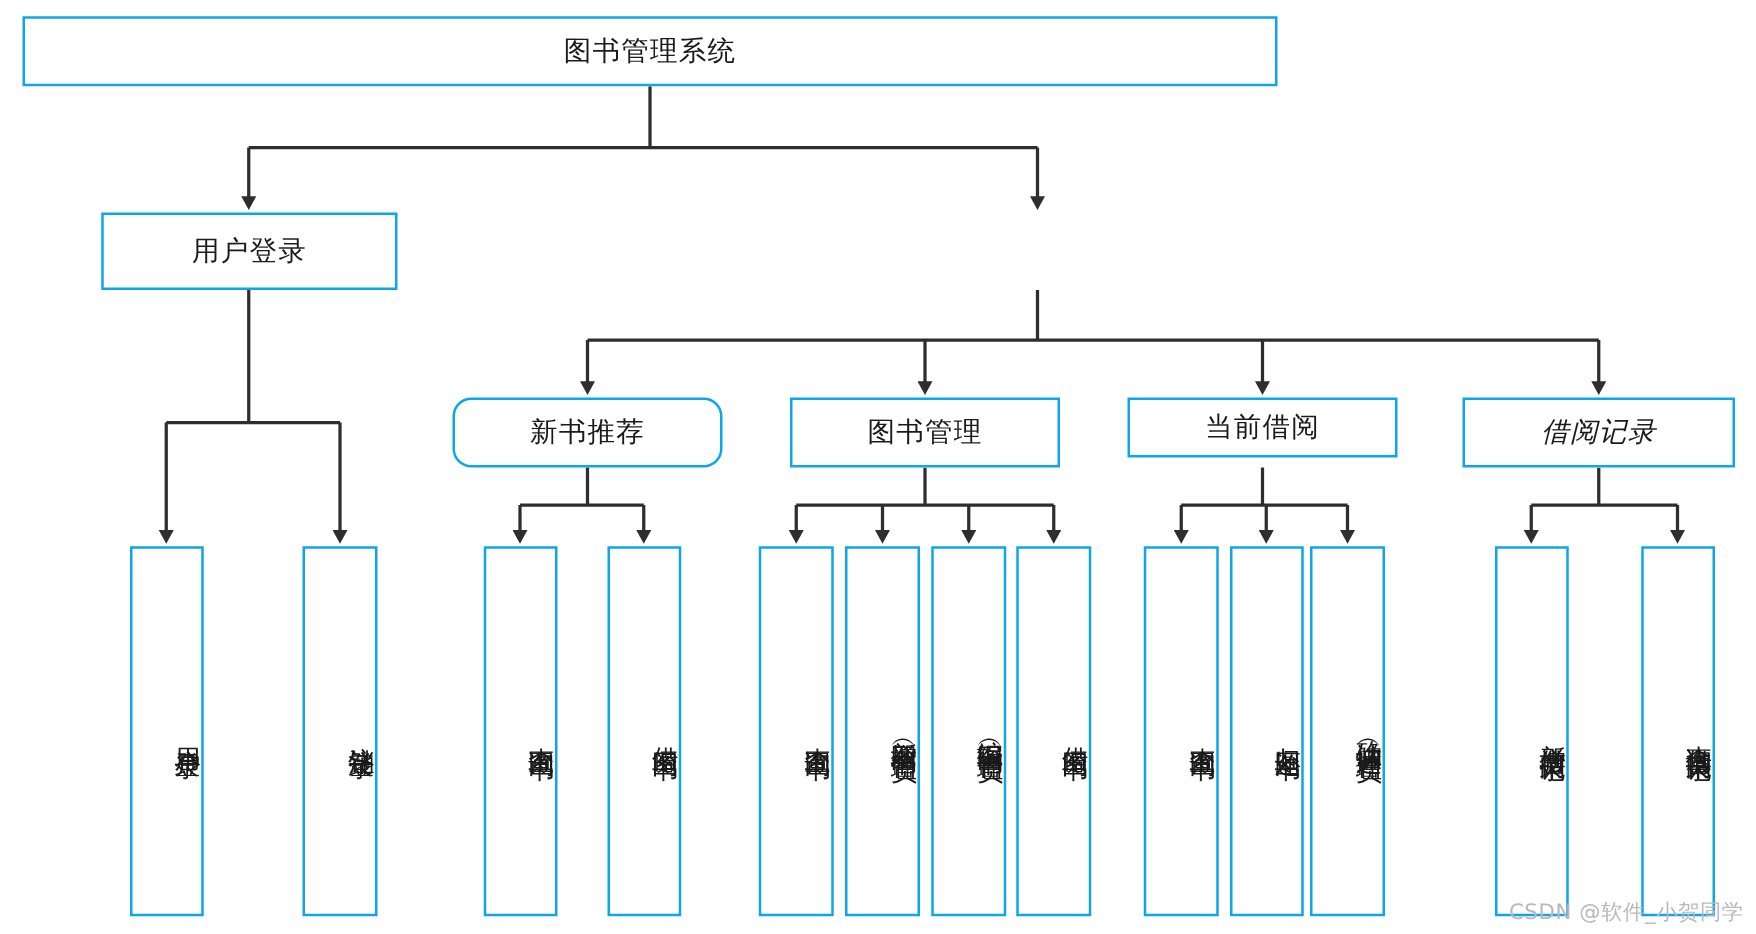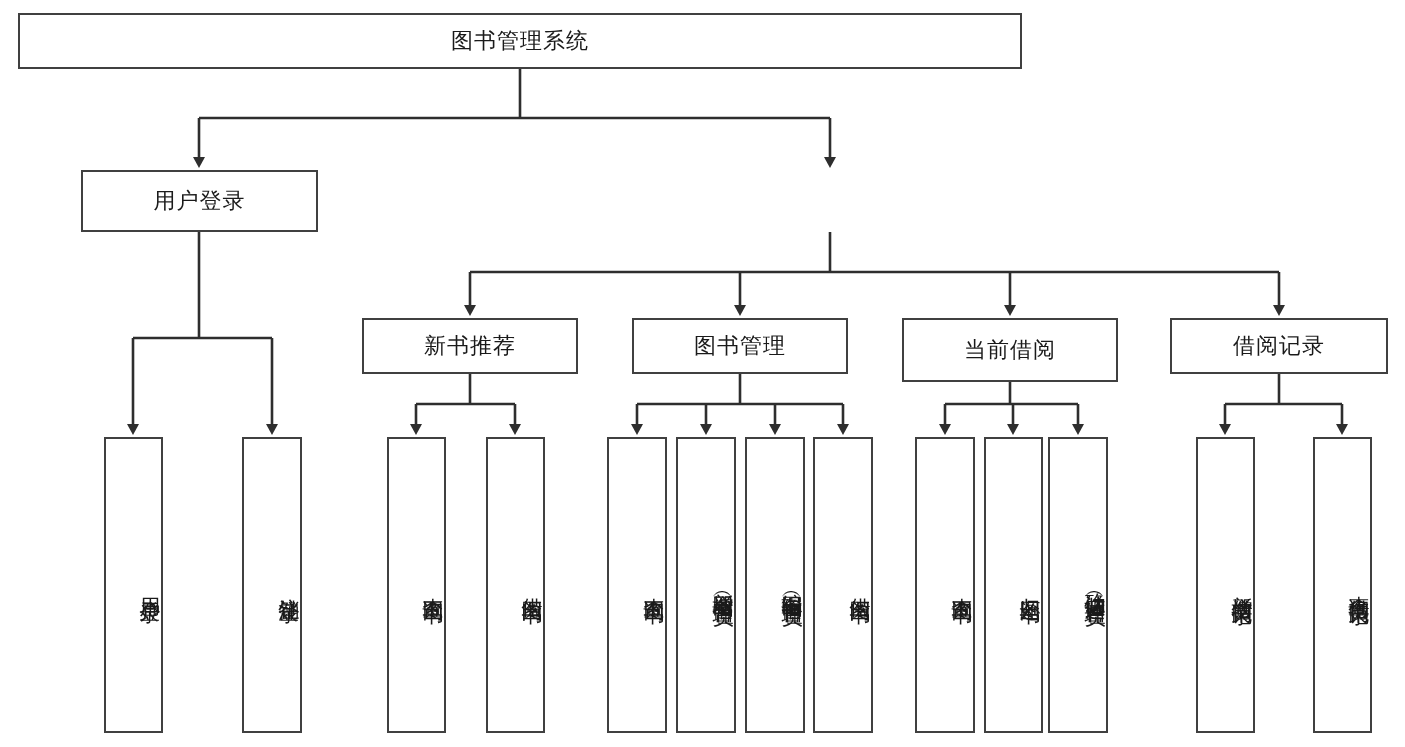--- a/index.html
+++ b/index.html
@@ -1,19 +1,19 @@
 <!DOCTYPE html>
 <html><head>
 <meta charset="utf-8">
 <style>
   html,body{margin:0;padding:0;background:#ffffff;}
   body{font-family:"DejaVu Sans","Liberation Sans",sans-serif;}
   #stage{position:relative;width:1405px;height:747px;background:#ffffff;overflow:hidden;}
   svg#wires{position:absolute;left:0;top:0;width:1405px;height:747px;pointer-events:none;}
-  .node{position:absolute;box-sizing:border-box;border:2px solid #404040;background:#ffffff;
+  .node{position:absolute;box-sizing:border-box;border:2px solid #0ea5e9;background:#ffffff;
         display:flex;align-items:center;justify-content:center;color:#1a1a1a;}
   .node.h{font-size:22px;letter-spacing:1px;white-space:nowrap;}
   .node.v{font-size:21px;letter-spacing:2px;line-height:1.12;
           writing-mode:vertical-rl;text-orientation:upright;padding:6px 0;
           align-items:flex-start;justify-content:center;}
   .node.v span{display:inline-block;}
   #watermark{position:absolute;right:10px;bottom:6px;font-size:17px;color:#b9b9b9;
              letter-spacing:.5px;white-space:nowrap;}
 </style>
 </head>
@@ -72,30 +72,30 @@
   </svg>
 
   <div class="node h" style="left:18px;top:13px;width:1004px;height:56px;">
     <span>图书管理系统</span>
   </div>
 
   <div class="node h" style="left:81px;top:170px;width:237px;height:62px;">
     <span>用户登录</span>
   </div>
 
-  <div class="node h" style="left:362px;top:318px;width:216px;height:56px;">
+  <div class="node h" style="left:362px;top:318px;width:216px;height:56px;border-radius:15px;">
     <span>新书推荐</span>
   </div>
   <div class="node h" style="left:632px;top:318px;width:216px;height:56px;">
     <span>图书管理</span>
   </div>
-  <div class="node h" style="left:902px;top:318px;width:216px;height:64px;">
+  <div class="node h" style="left:902px;top:318px;width:216px;height:48px;">
     <span>当前借阅</span>
   </div>
-  <div class="node h" style="left:1170px;top:318px;width:218px;height:56px;">
+  <div class="node h" style="left:1170px;top:318px;width:218px;height:56px;font-style:italic;">
     <span>借阅记录</span>
   </div>
 
   <div class="node v" style="left:104px;top:437px;width:59px;height:296px;">
     <span>用户登录</span>
   </div>
   <div class="node v" style="left:242px;top:437px;width:60px;height:296px;">
     <span>注销登录</span>
   </div>
   <div class="node v" style="left:387px;top:437px;width:59px;height:296px;">
@@ -125,14 +125,15 @@
   <div class="node v" style="left:1048px;top:437px;width:60px;height:296px;">
     <span>确认归还（管理员）</span>
   </div>
   <div class="node v" style="left:1196px;top:437px;width:59px;height:296px;">
     <span>新增借阅记录</span>
   </div>
   <div class="node v" style="left:1313px;top:437px;width:59px;height:296px;">
     <span>查询借阅记录</span>
   </div>
 
+  <div id="watermark">CSDN @软件_小贺同学</div>
 
 </div>
 
 </body></html>

